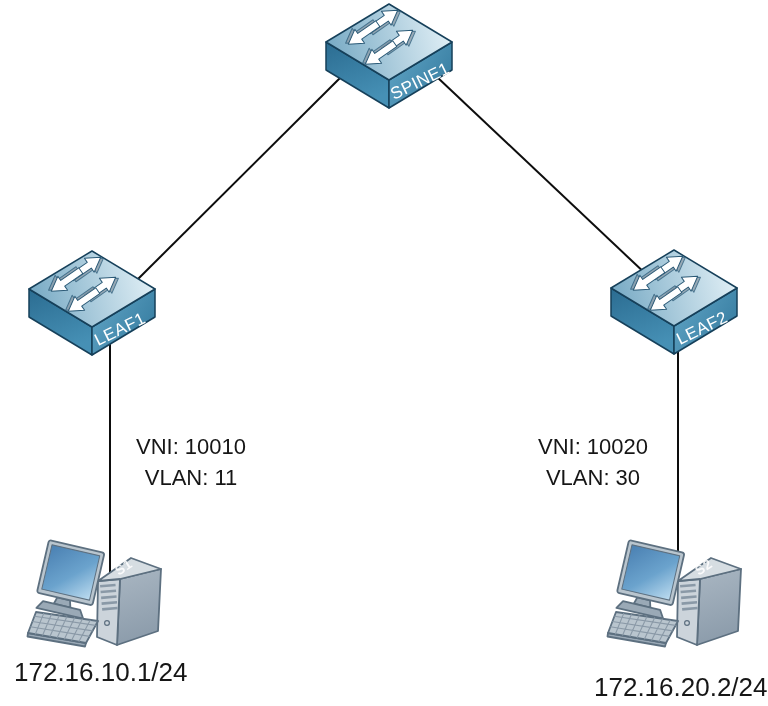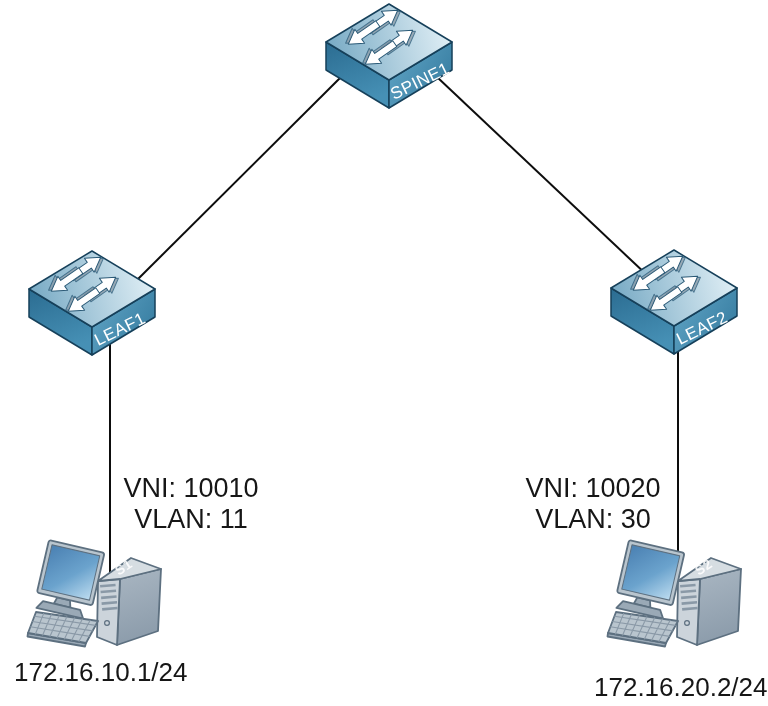--- a/index.html
+++ b/index.html
@@ -1,22 +1,22 @@
 <!DOCTYPE html>
 <html><head>
 <meta charset="utf-8">
 <style>
   html,body{margin:0;padding:0;background:#ffffff;}
   .stage{position:relative;width:768px;height:706px;background:#ffffff;overflow:hidden;
          font-family:"Liberation Sans",sans-serif;}
   .layer{position:absolute;left:0;top:0;}
   .node{position:absolute;}
   .node svg, .links-svg{overflow:visible;display:block;}
-  .note{position:absolute;width:150px;text-align:center;font-size:27px;line-height:31px;
-        color:#161616;white-space:nowrap;margin-top:42px;}
+  .note{position:absolute;width:150px;text-align:center;font-size:22px;line-height:31px;
+        color:#161616;white-space:nowrap;}
   .ip{position:absolute;font-size:26px;line-height:30px;color:#161616;white-space:nowrap;}
   .sw-label{fill:#ffffff;font-size:17px;letter-spacing:0.5px;}
   .host-label{fill:#ffffff;opacity:0.88;font-size:13.5px;font-weight:bold;letter-spacing:0.5px;}
   svg text{font-family:"Liberation Sans",sans-serif;}
   .defs-svg{position:absolute;width:0;height:0;}
 </style>
 </head>
 <body>
 
 <div class="stage">

